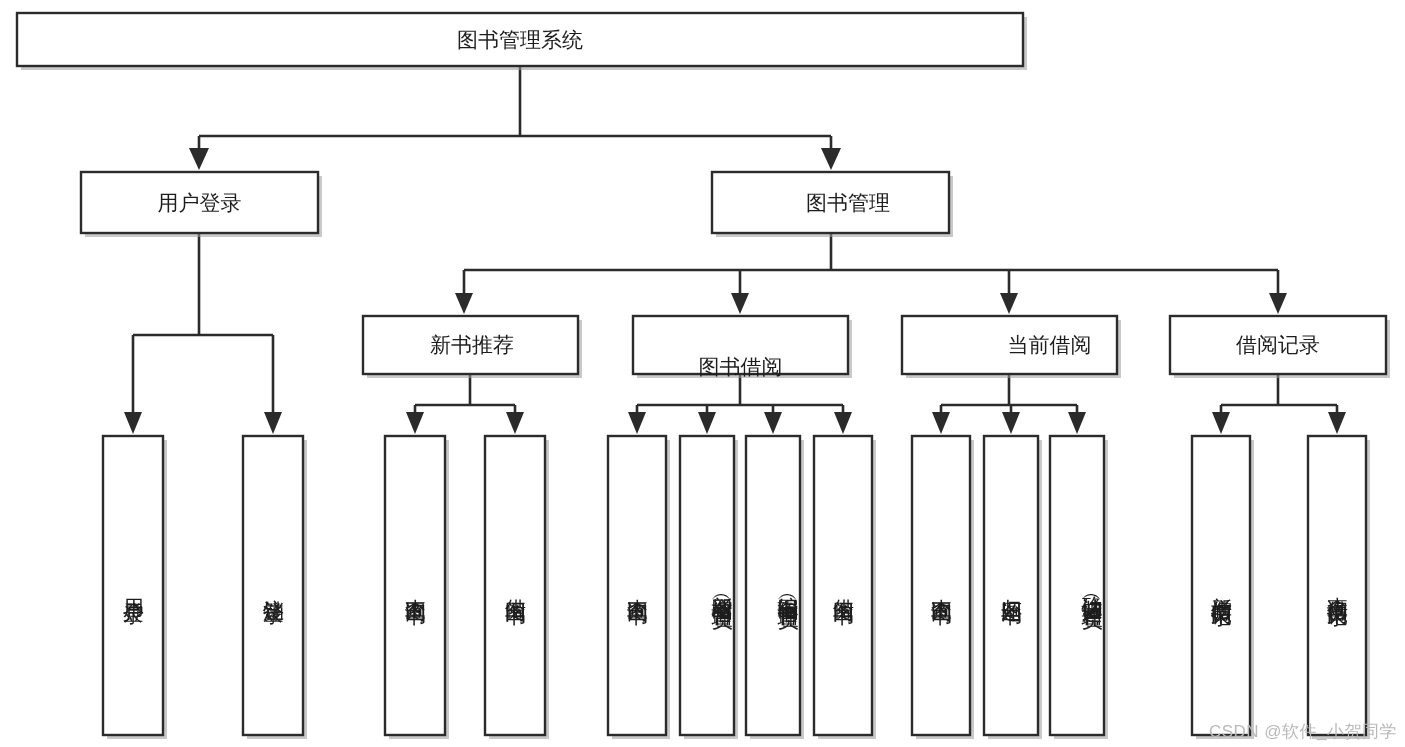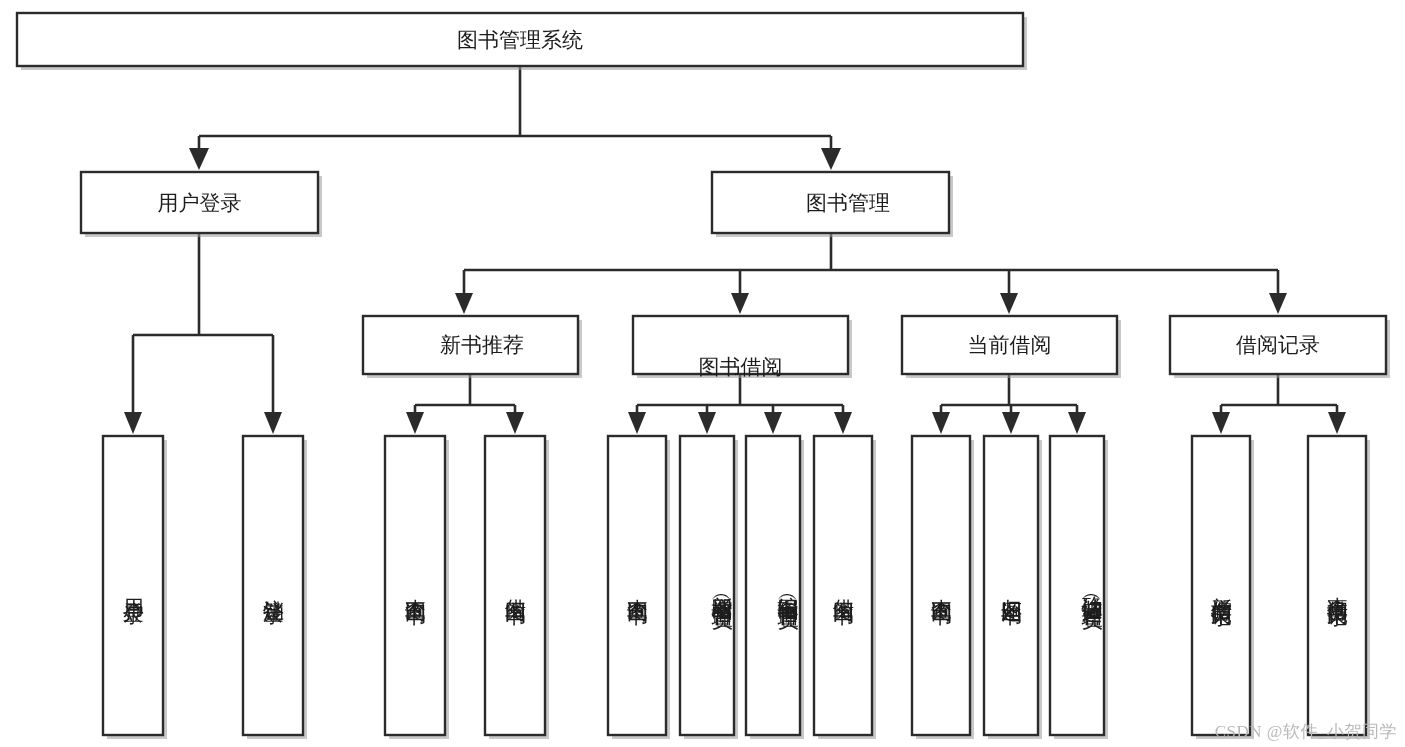--- a/index.html
+++ b/index.html
@@ -70,21 +70,21 @@
     font-family: "Liberation Sans", "DejaVu Sans", sans-serif;
     white-space: nowrap;
     pointer-events: none;
   }
   .watermark {
     position: absolute;
     right: 8px;
     bottom: 4px;
     font-size: 17px;
     color: #b9b9b9;
-    font-family: Liberation Serif, serif;
+    font-family: Liberation Sans, sans-serif;
     letter-spacing: 0.5px;
     user-select: none;
   }
 </style>
 </head>
 <body>
 
 <div id="diagram-root">
 
   <svg id="tree-svg" viewBox="0 0 1405 747">
@@ -225,25 +225,25 @@
       <rect class="node-box" x="1308" y="436" width="58" height="299"></rect>
     </g>
   </svg>
 
   <div class="hlabel-wrap" style="left:17px; top:13px; width:1006px; height:53px;">图书管理系统</div>
 
   <div class="hlabel-wrap" style="left:81px; top:172px; width:237px; height:61px;">用户登录</div>
 
   <div class="hlabel-wrap" style="left:712px; top:172px; width:272px; height:61px;">图书管理</div>
 
-  <div class="hlabel-wrap" style="left:363px; top:316px; width:238px; height:58px;">新书推荐</div>
+  <div class="hlabel-wrap" style="left:353px; top:316px; width:238px; height:58px;">新书推荐</div>
 
   <div class="hlabel-wrap" style="left:633px; top:316px; width:215px; height:58px;margin-top:22px;">图书借阅</div>
 
-  <div class="hlabel-wrap" style="left:902px; top:316px; width:215px; height:58px;">当前借阅</div>
+  <div class="hlabel-wrap" style="left:942px; top:316px; width:215px; height:58px;">当前借阅</div>
 
   <div class="hlabel-wrap" style="left:1170px; top:316px; width:216px; height:58px;font-family:Liberation Mono, monospace;">借阅记录</div>
 
   <div class="vlabel-wrap" style="left:103px; top:436px; width:60px; height:299px;">用户登录</div>
 
   <div class="vlabel-wrap" style="left:243px; top:436px; width:60px; height:299px;">注销登录</div>
 
   <div class="vlabel-wrap" style="left:385px; top:436px; width:60px; height:299px;">查询图书</div>
 
   <div class="vlabel-wrap" style="left:485px; top:436px; width:60px; height:299px;">借阅图书</div>

